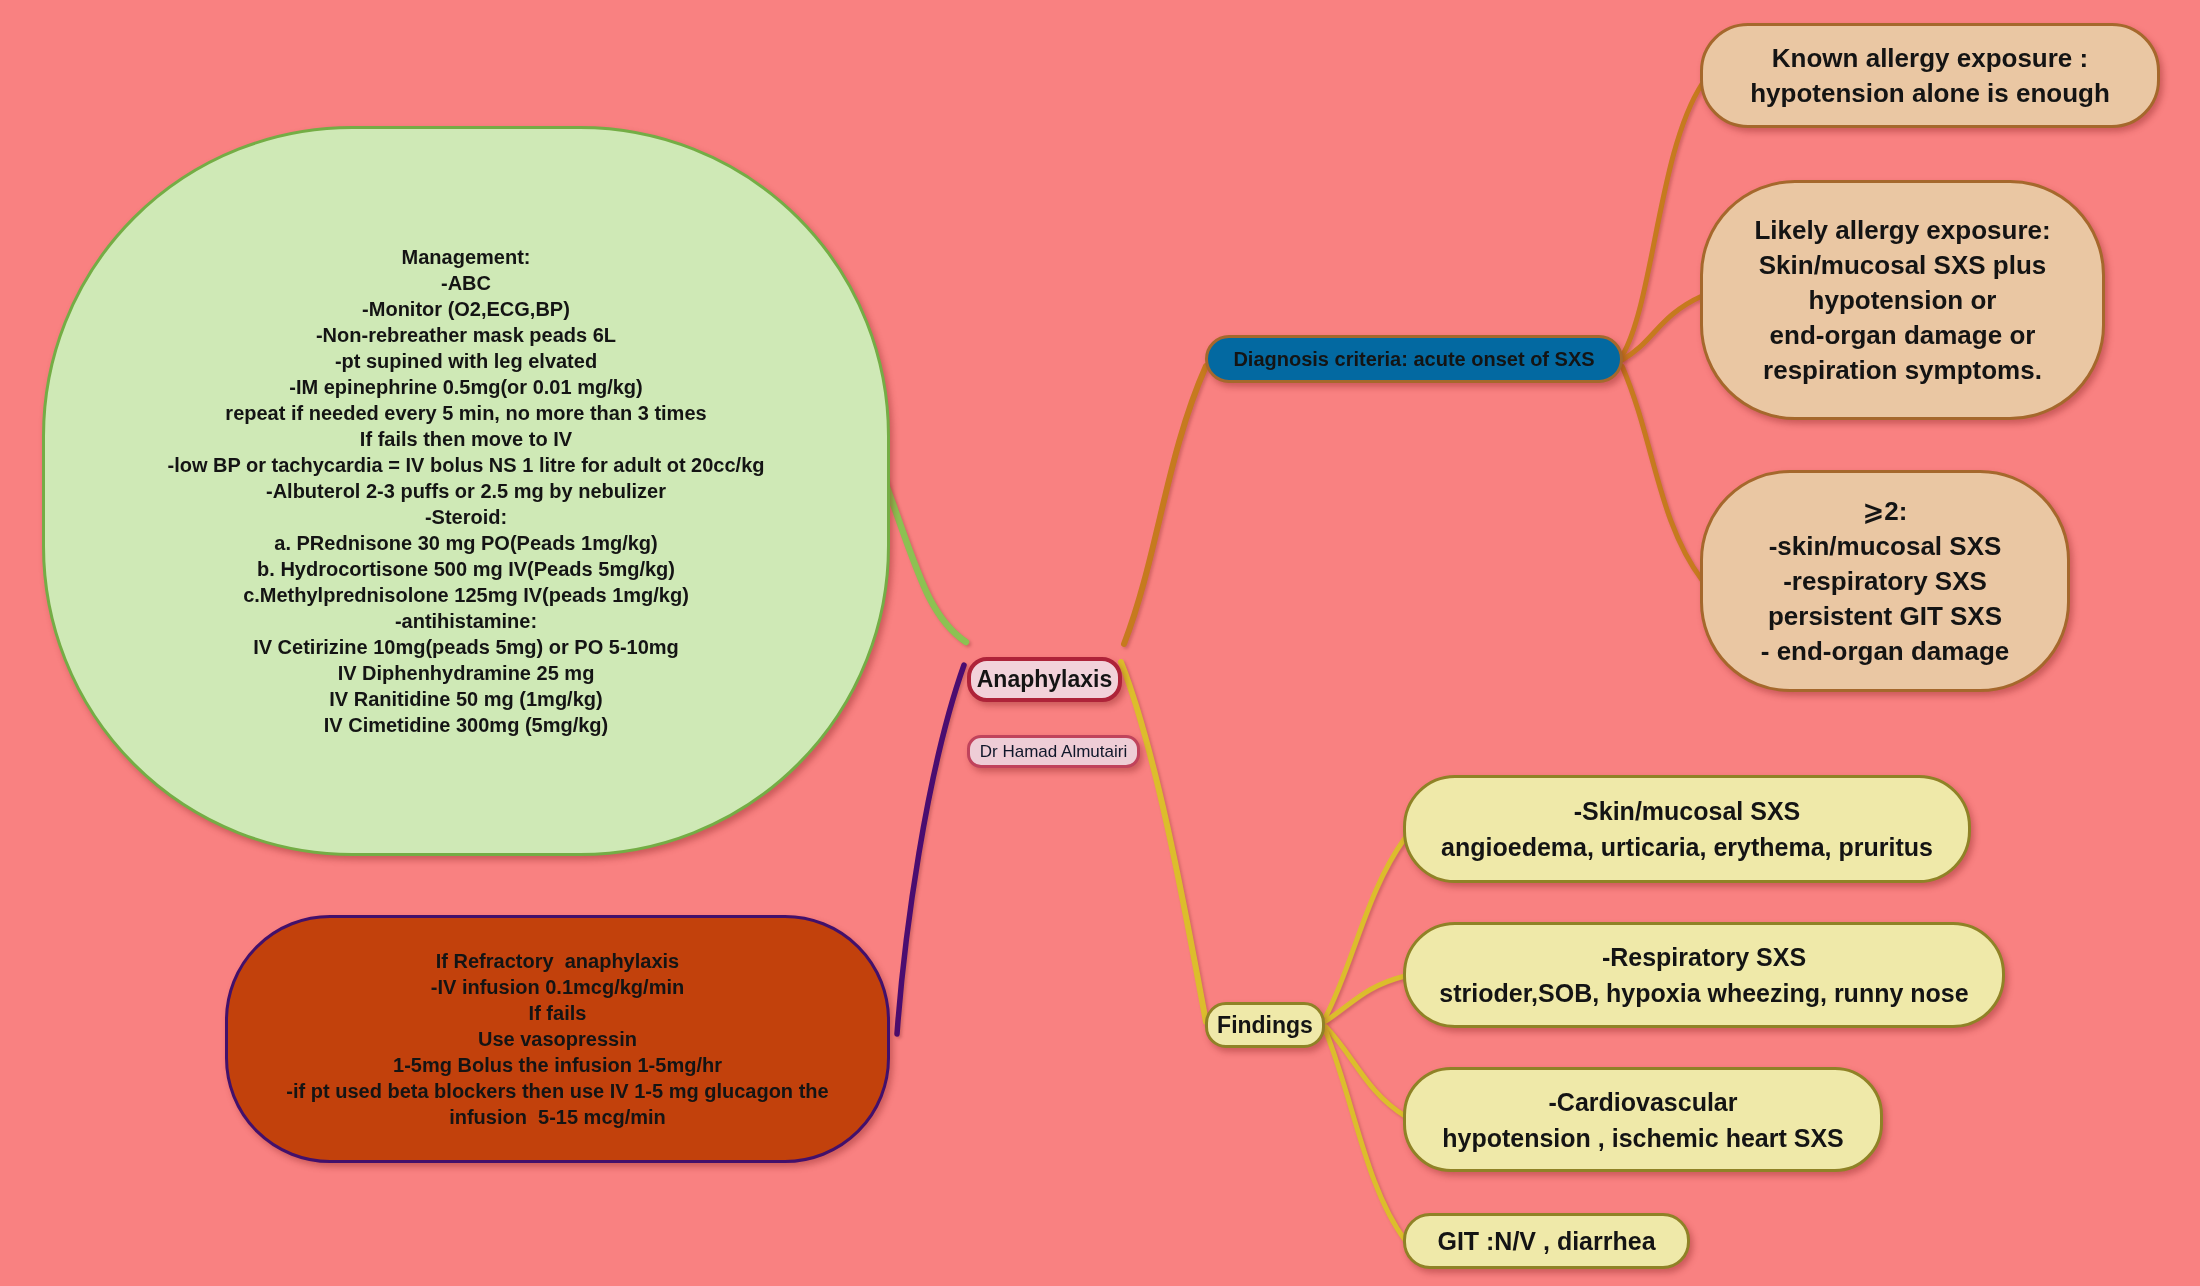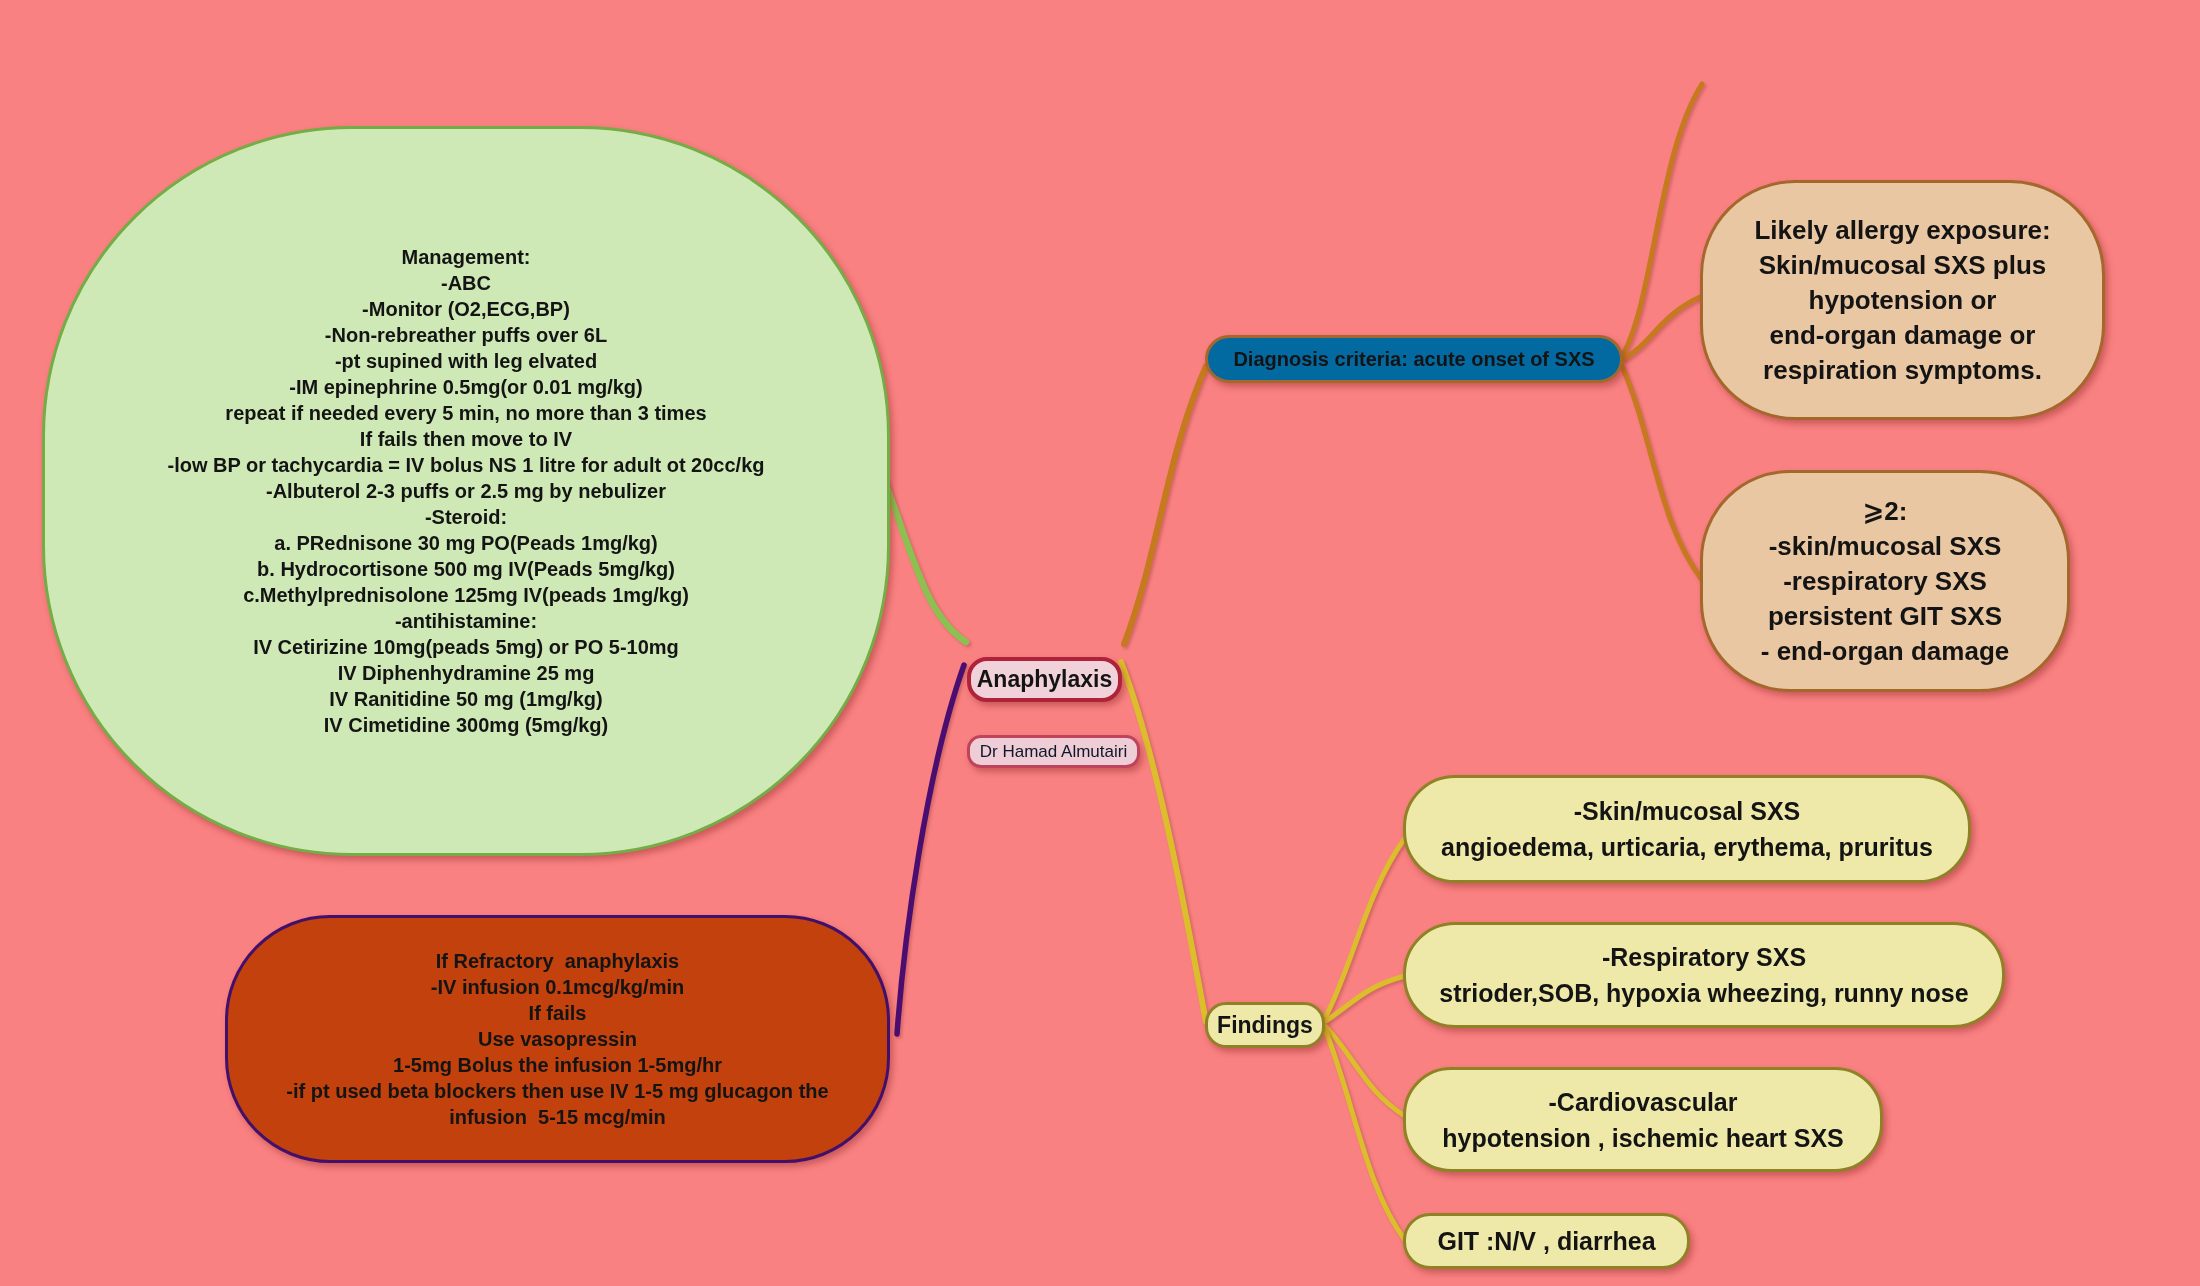--- a/index.html
+++ b/index.html
@@ -79,21 +79,21 @@
     <path stroke-width="5" d="M 1326,1016 C 1354,962 1366,892 1405,838" stroke="#dcbd2c"></path>
     <path stroke-width="5" d="M 1326,1021 C 1354,1002 1366,986 1405,976" stroke="#dcbd2c"></path>
     <path stroke-width="5" d="M 1326,1027 C 1354,1056 1366,1092 1405,1116" stroke="#dcbd2c"></path>
     <path stroke-width="5" d="M 1326,1032 C 1354,1102 1366,1188 1405,1240" stroke="#dcbd2c"></path>
   </svg>
 
   <div class="node blob-green">
       <div class="line">Management:</div>
       <div class="line">-ABC</div>
       <div class="line">-Monitor (O2,ECG,BP)</div>
-      <div class="line">-Non-rebreather puffs over 6L</div>
+      <div class="line">-Non-rebreather mask peads 6L</div>
       <div class="line">-pt supined with leg elvated</div>
       <div class="line">-IM epinephrine 0.5mg(or 0.01 mg/kg)</div>
       <div class="line">repeat if needed every 5 min, no more than 3 times</div>
       <div class="line">If fails then move to IV</div>
       <div class="line">-low BP or tachycardia = IV bolus NS 1 litre for adult ot 20cc/kg</div>
       <div class="line">-Albuterol 2-3 puffs or 2.5 mg by nebulizer</div>
       <div class="line">-Steroid:</div>
       <div class="line">a. PRednisone 30 mg PO(Peads 1mg/kg)</div>
       <div class="line">b. Hydrocortisone 500 mg IV(Peads 5mg/kg)</div>
       <div class="line">c.Methylprednisolone 125mg IV(peads 1mg/kg)</div>
@@ -119,20 +119,24 @@
   </div>
 
   <div class="node node-author">
     <span>Dr Hamad Almutairi</span>
   </div>
 
   <div class="node node-diagnosis">
     <span>Diagnosis criteria: acute onset of SXS</span>
   </div>
 
+  <div class="node tan node-known">
+      <div class="line">Known allergy exposure :</div>
+      <div class="line">hypotension alone is enough</div>
+    </div>
 
   <div class="node tan node-likely">
       <div class="line">Likely allergy exposure:</div>
       <div class="line">Skin/mucosal SXS plus</div>
       <div class="line">hypotension or</div>
       <div class="line">end-organ damage or</div>
       <div class="line">respiration symptoms.</div>
     </div>
 
   <div class="node tan node-ge2">

